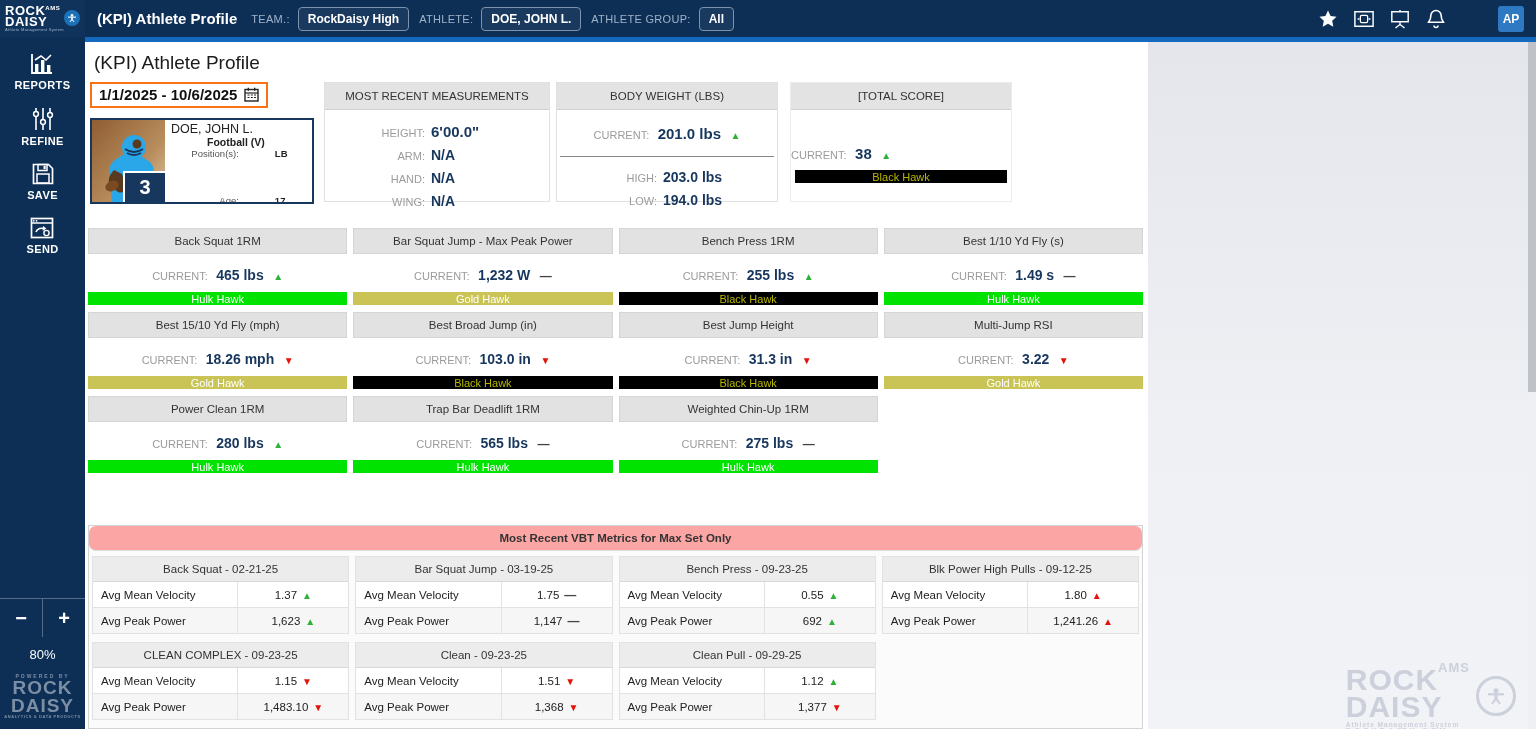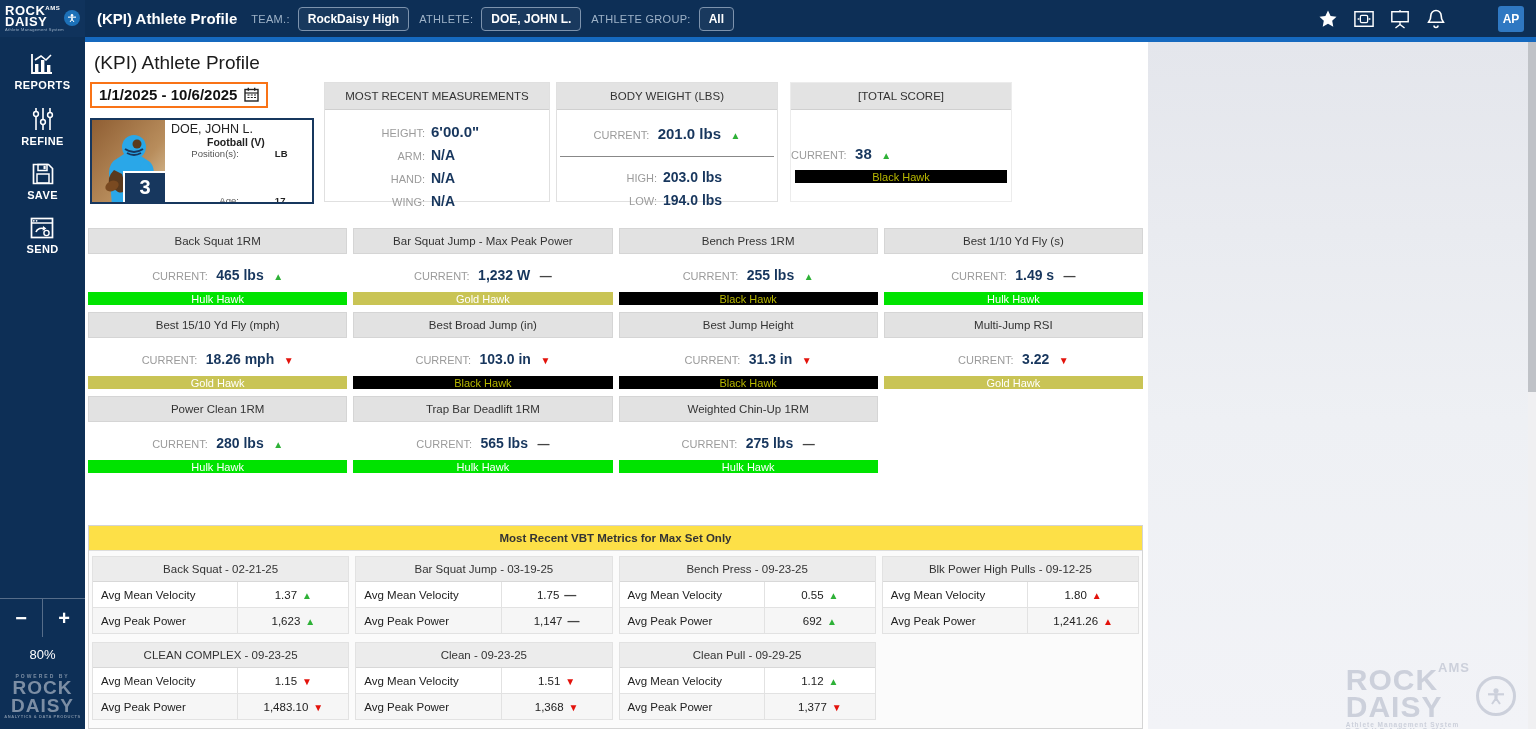--- a/index.html
+++ b/index.html
@@ -94,21 +94,21 @@
   
   .kpi-grid{display:grid;grid-template-columns:repeat(4,1fr);column-gap:6px;row-gap:0;padding:0 5px 0 3px;margin-top:24px;}
   .kpi-card{box-sizing:border-box;}
   .kpi-head{height:26px;background:#e2e2e2;border:1px solid #d5d5d5;box-sizing:border-box;display:flex;align-items:center;justify-content:center;font-size:11.5px;color:#333;}
   .kpi-current{text-align:center;padding:12px 0 8px;}
   .kpi-current .cur-value{font-size:14px;}
   .kpi-card .tier-bar{margin-bottom:7px;}
 
   
   .vbt{margin:45px 5px 0 3px;border:1px solid #d4d4d4;background:#fbfbfb;}
-  .vbt-title{height:24px;background:#fde047;border-bottom:1px solid #ddd;display:flex;align-items:center;justify-content:center;font-size:11.5px;font-weight:bold;color:#333;}
+  .vbt-title{height:24px;background:#fca5a5;border-bottom:1px solid #ddd;display:flex;align-items:center;justify-content:center;font-size:11.5px;font-weight:bold;color:#333;border-radius:7px;}
   .vbt-grid{display:grid;grid-template-columns:repeat(4,1fr);column-gap:6px;row-gap:8px;padding:5px 3px 8px;}
   .vbt-card{background:#fff;border:1px solid #e2e2e2;box-sizing:border-box;}
   .vbt-head{height:24px;background:#ececec;border-bottom:1px solid #d8d8d8;display:flex;align-items:center;justify-content:center;font-size:11.5px;color:#333;}
   .vbt-row{display:flex;height:25px;border-bottom:1px solid #e2e2e2;align-items:center;}
   .vbt-row:nth-of-type(odd){background:#fff;}
   .vbt-row:nth-of-type(even){background:#f6f6f6;}
   .vbt-row:last-child{border-bottom:none;}
   .vbt-lbl{width:57%;padding-left:8px;font-size:11.5px;color:#222;border-right:1px solid #e2e2e2;height:100%;display:flex;align-items:center;box-sizing:border-box;}
   .vbt-val{flex:1;text-align:center;font-size:11.5px;color:#222;}
 

